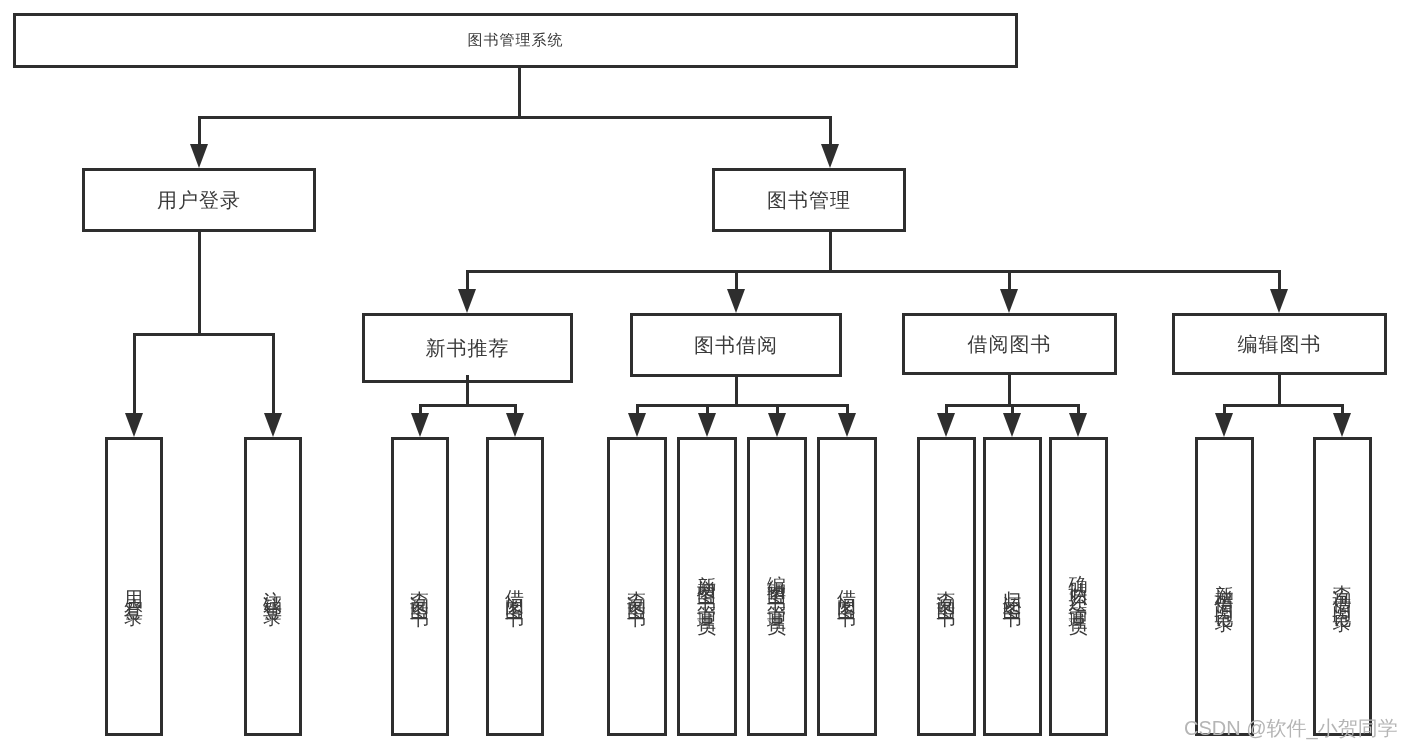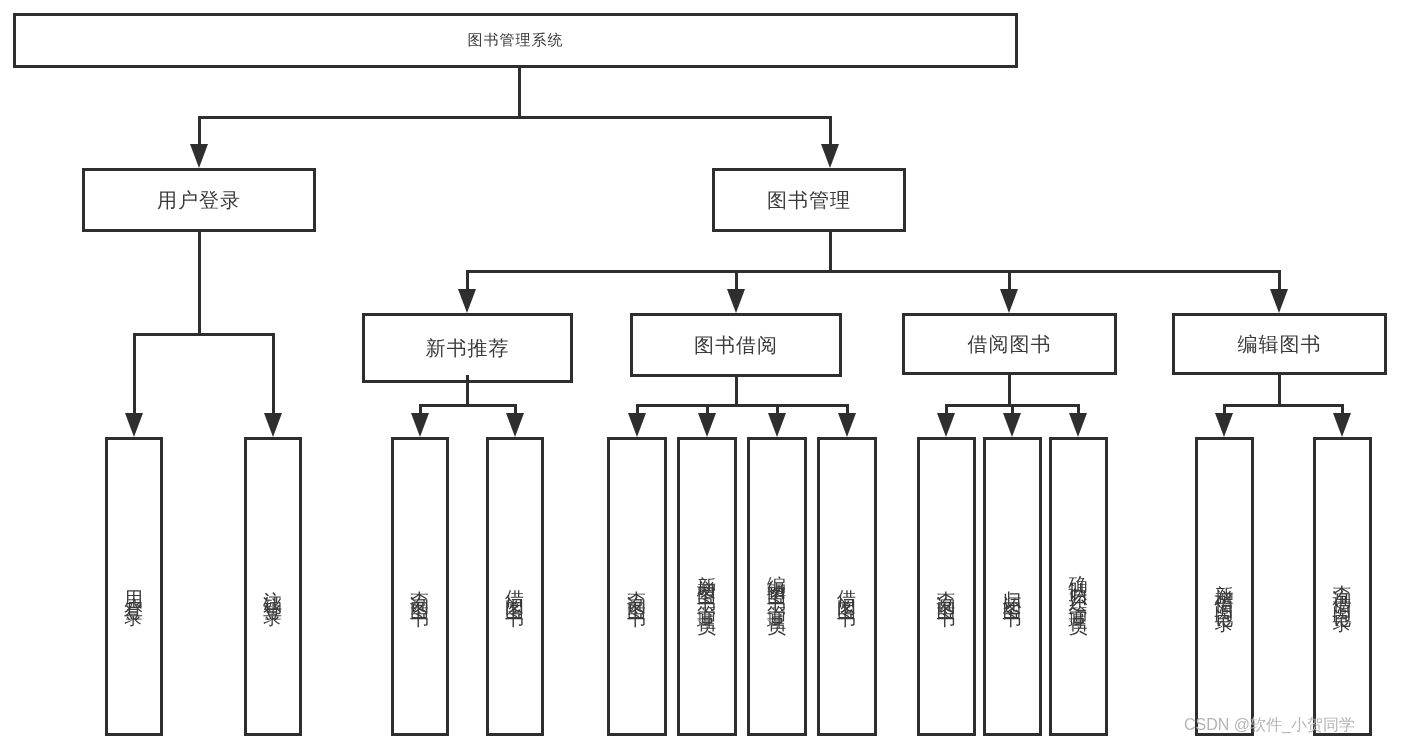--- a/index.html
+++ b/index.html
@@ -47,21 +47,21 @@
     width: 0;
     height: 0;
     border-left: 9px solid transparent;
     border-right: 9px solid transparent;
     border-top: 24px solid #2e2e2e;
   }
   .watermark {
     position: absolute;
     left: 1184px;
     top: 715px;
-    font-size: 16px;
+    font-size: 20px;
     color: #b5b5b5;
     white-space: nowrap;
     z-index: 10;
   }
 </style>
 </head>
 <body>
 
 <div class="canvas">
 

